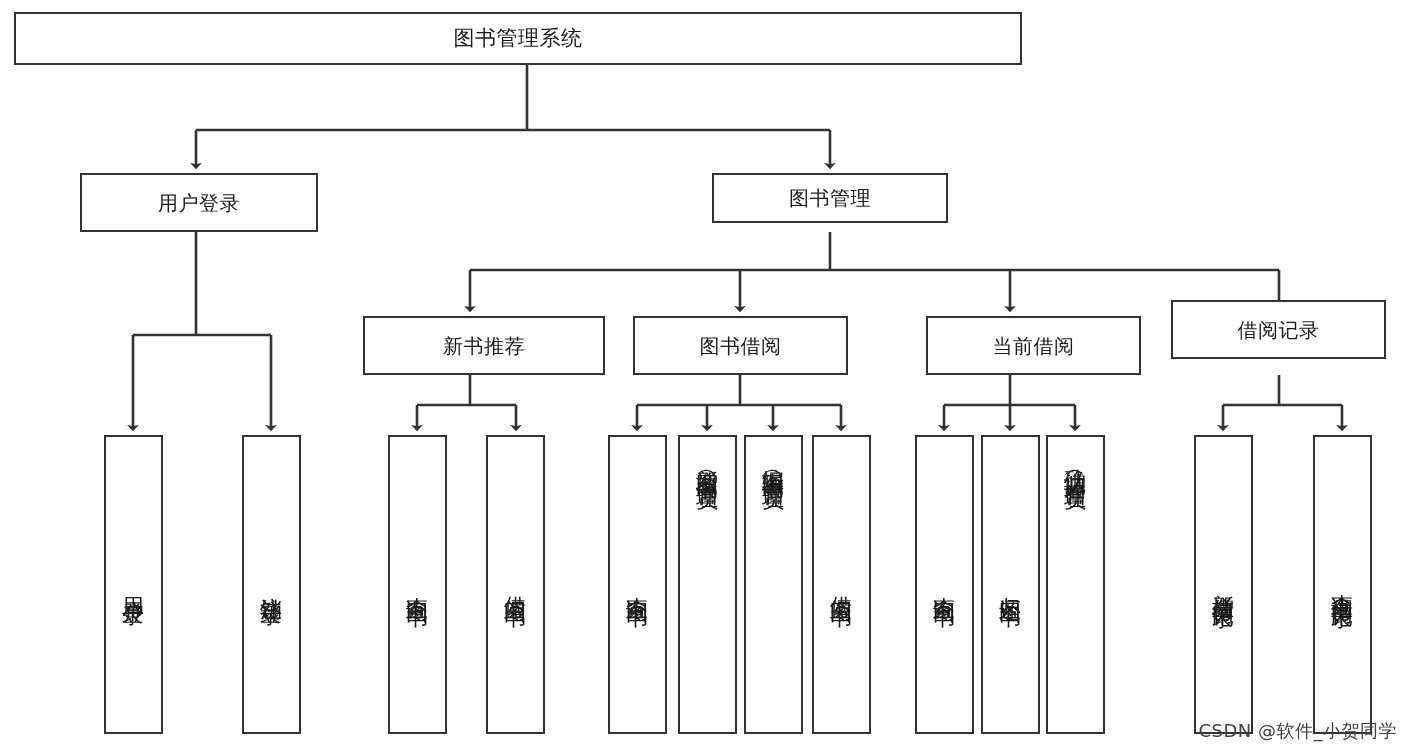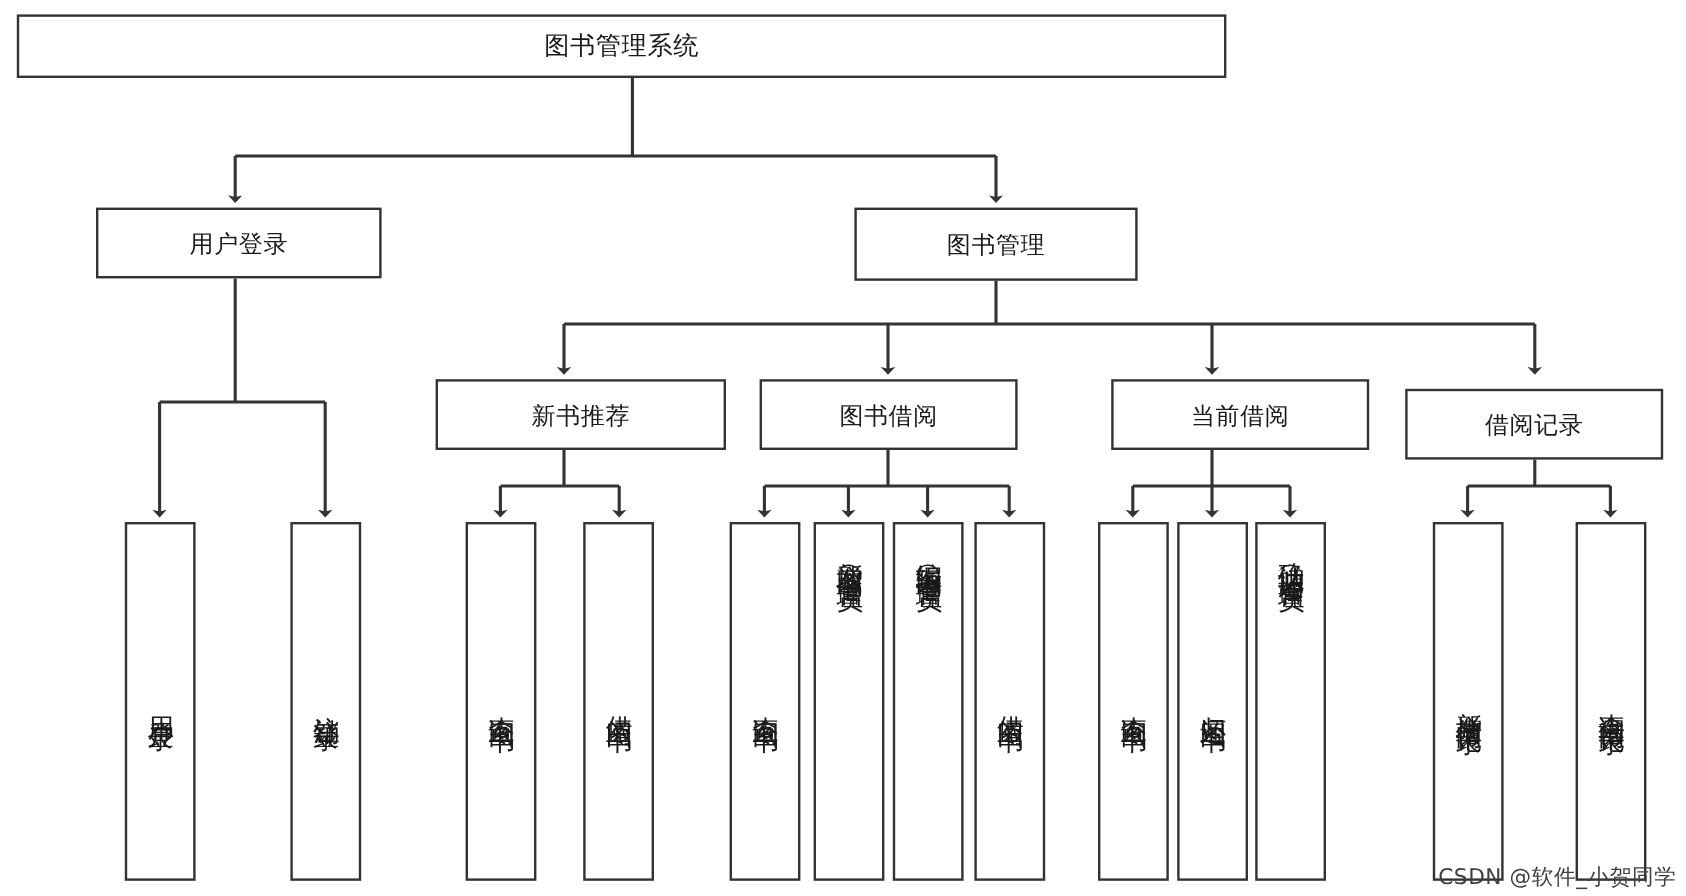--- a/index.html
+++ b/index.html
@@ -131,34 +131,34 @@
     </g>
   </svg>
 
   <div class="node root" style="left:14px; top:12px; width:1008px; height:53px;">
     <span class="label-h">图书管理系统</span>
   </div>
 
   <div class="node tier2" style="left:80px; top:173px; width:238px; height:59px;">
     <span class="label-h">用户登录</span>
   </div>
-  <div class="node tier2" style="left:712px; top:173px; width:236px; height:61px;">
+  <div class="node tier2" style="left:712px; top:173px; width:236px; height:50px;">
     <span class="label-h">图书管理</span>
   </div>
 
   <div class="node tier3" style="left:363px; top:316px; width:242px; height:59px;">
     <span class="label-h">新书推荐</span>
   </div>
   <div class="node tier3" style="left:633px; top:316px; width:215px; height:59px;text-align:right;">
     <span class="label-h">图书借阅</span>
   </div>
   <div class="node tier3" style="left:903px; top:316px; width:215px; height:59px;margin-left:23px;">
     <span class="label-h">当前借阅</span>
   </div>
-  <div class="node tier3" style="left:1171px; top:324px; width:215px; height:59px;align-items:center;">
+  <div class="node tier3" style="left:1171px; top:300px; width:215px; height:59px;align-items:center;">
     <span class="label-h">借阅记录</span>
   </div>
 
   <div class="node leaf center-v" style="left:104px; top:435px; width:59px; height:299px;">
     <span class="label-v">用户登录</span>
   </div>
   <div class="node leaf center-v" style="left:242px; top:435px; width:59px; height:299px;">
     <span class="label-v">注销登录</span>
   </div>
 

